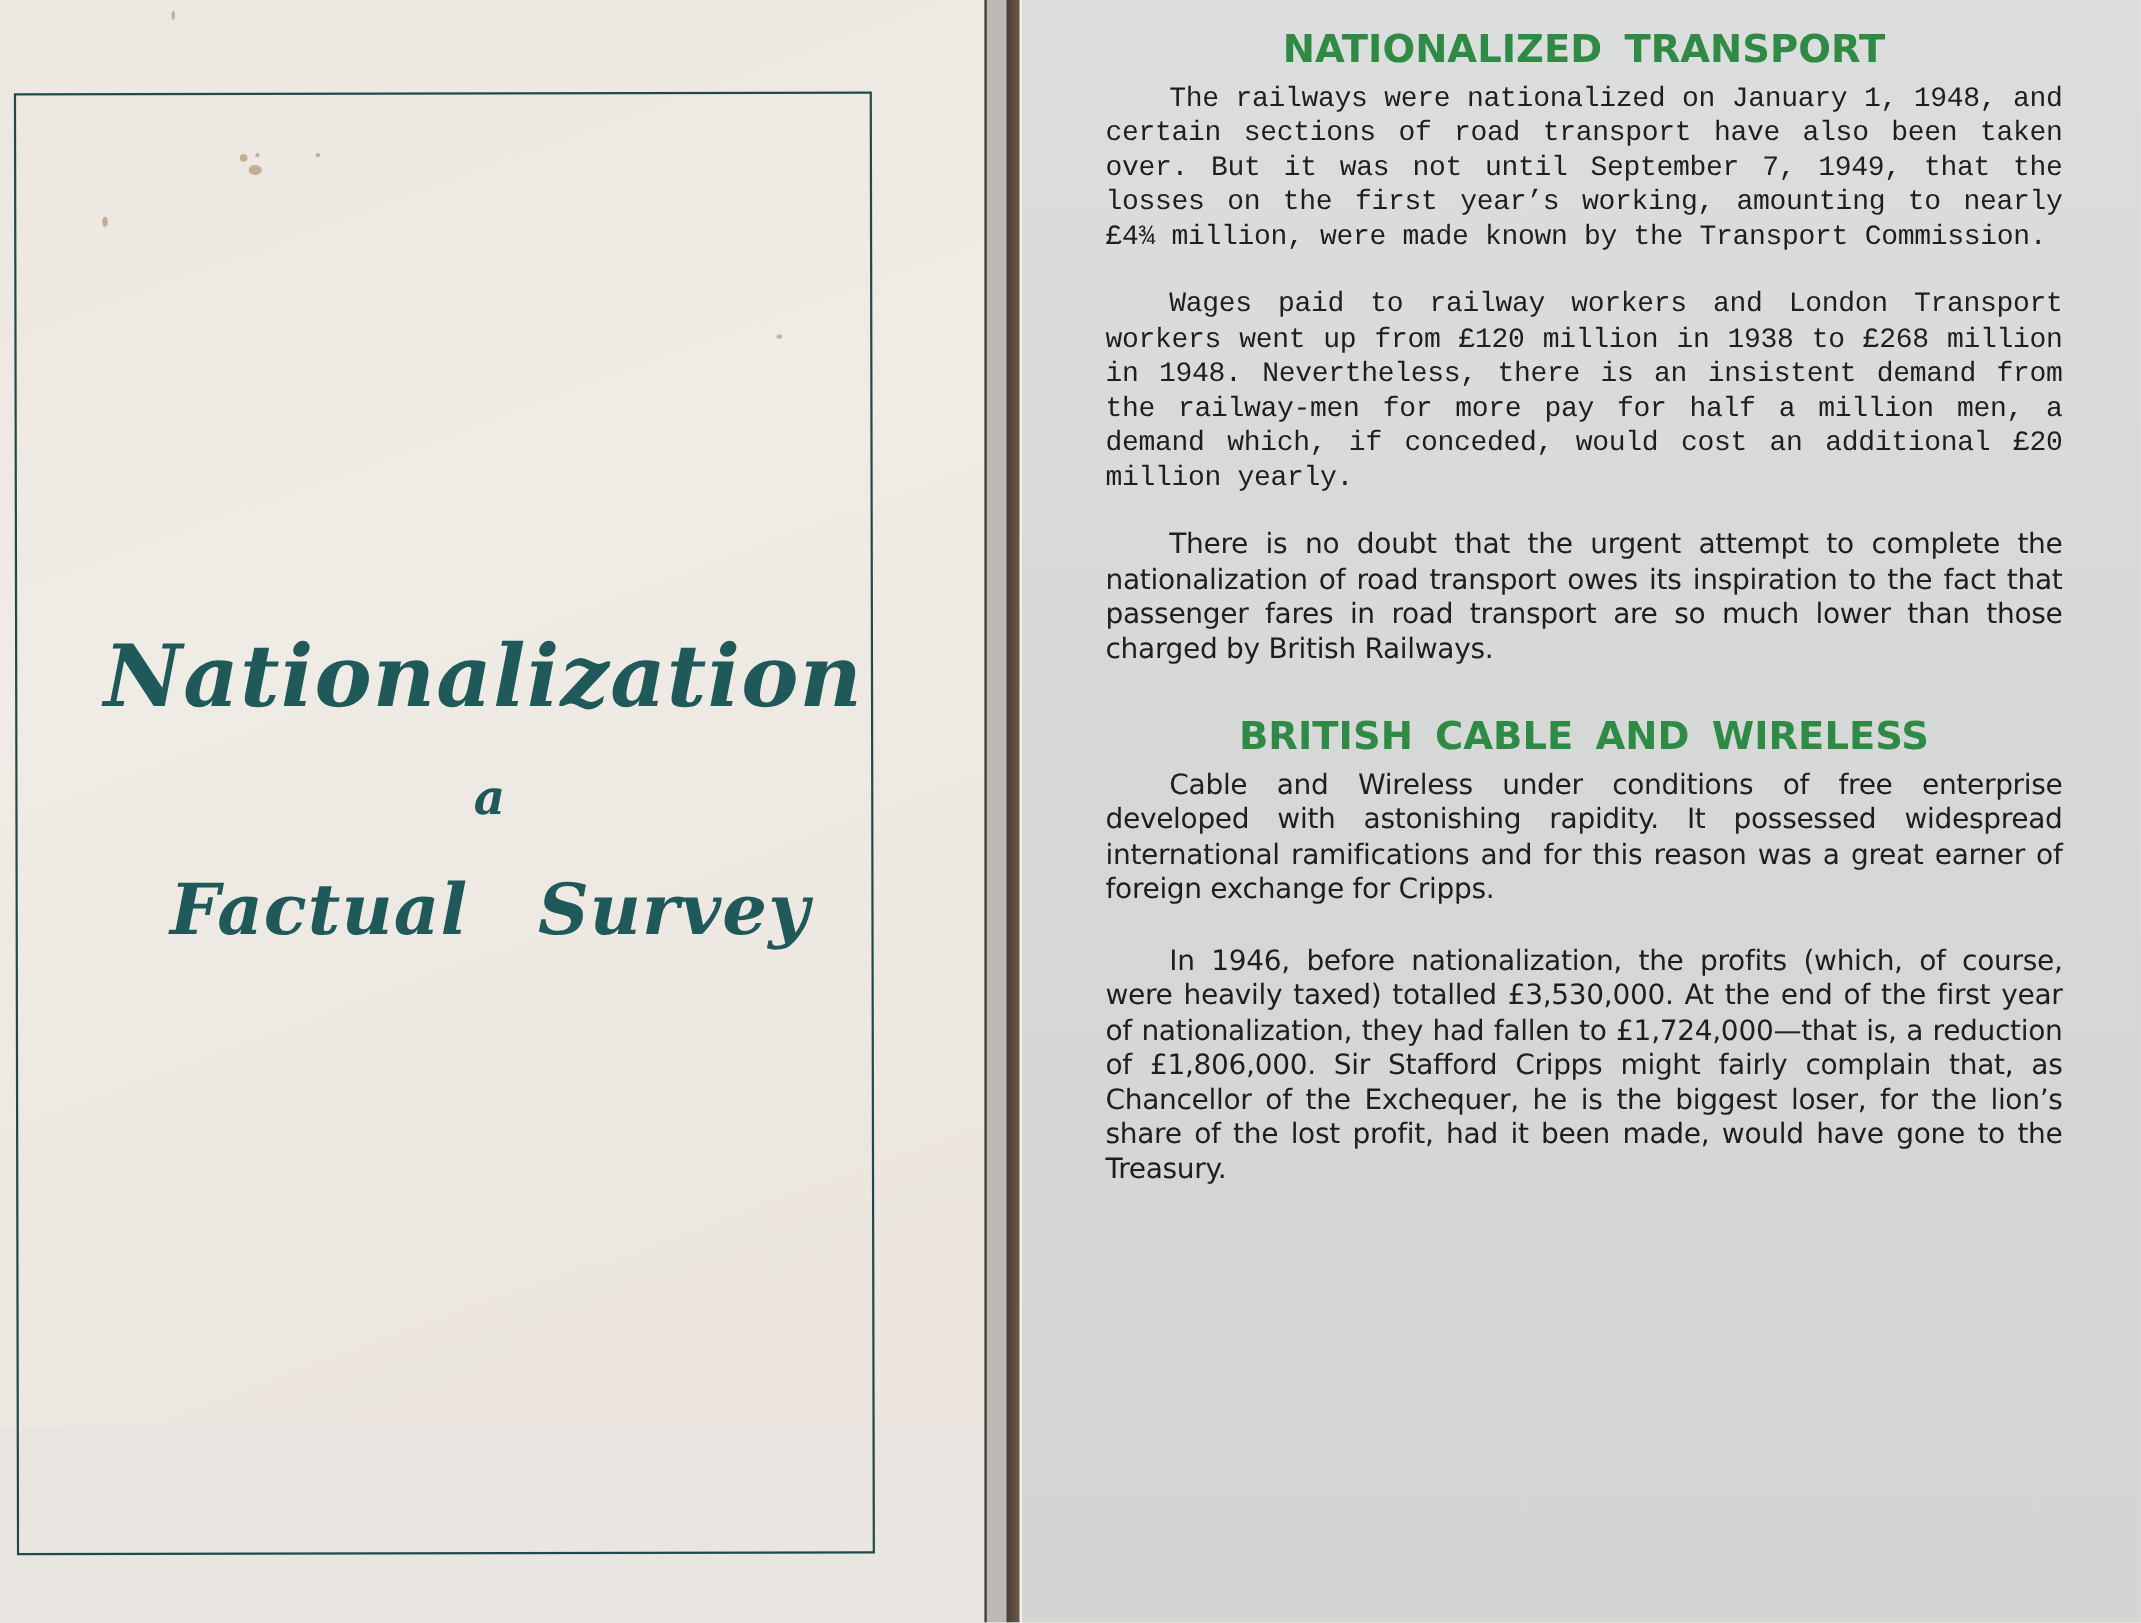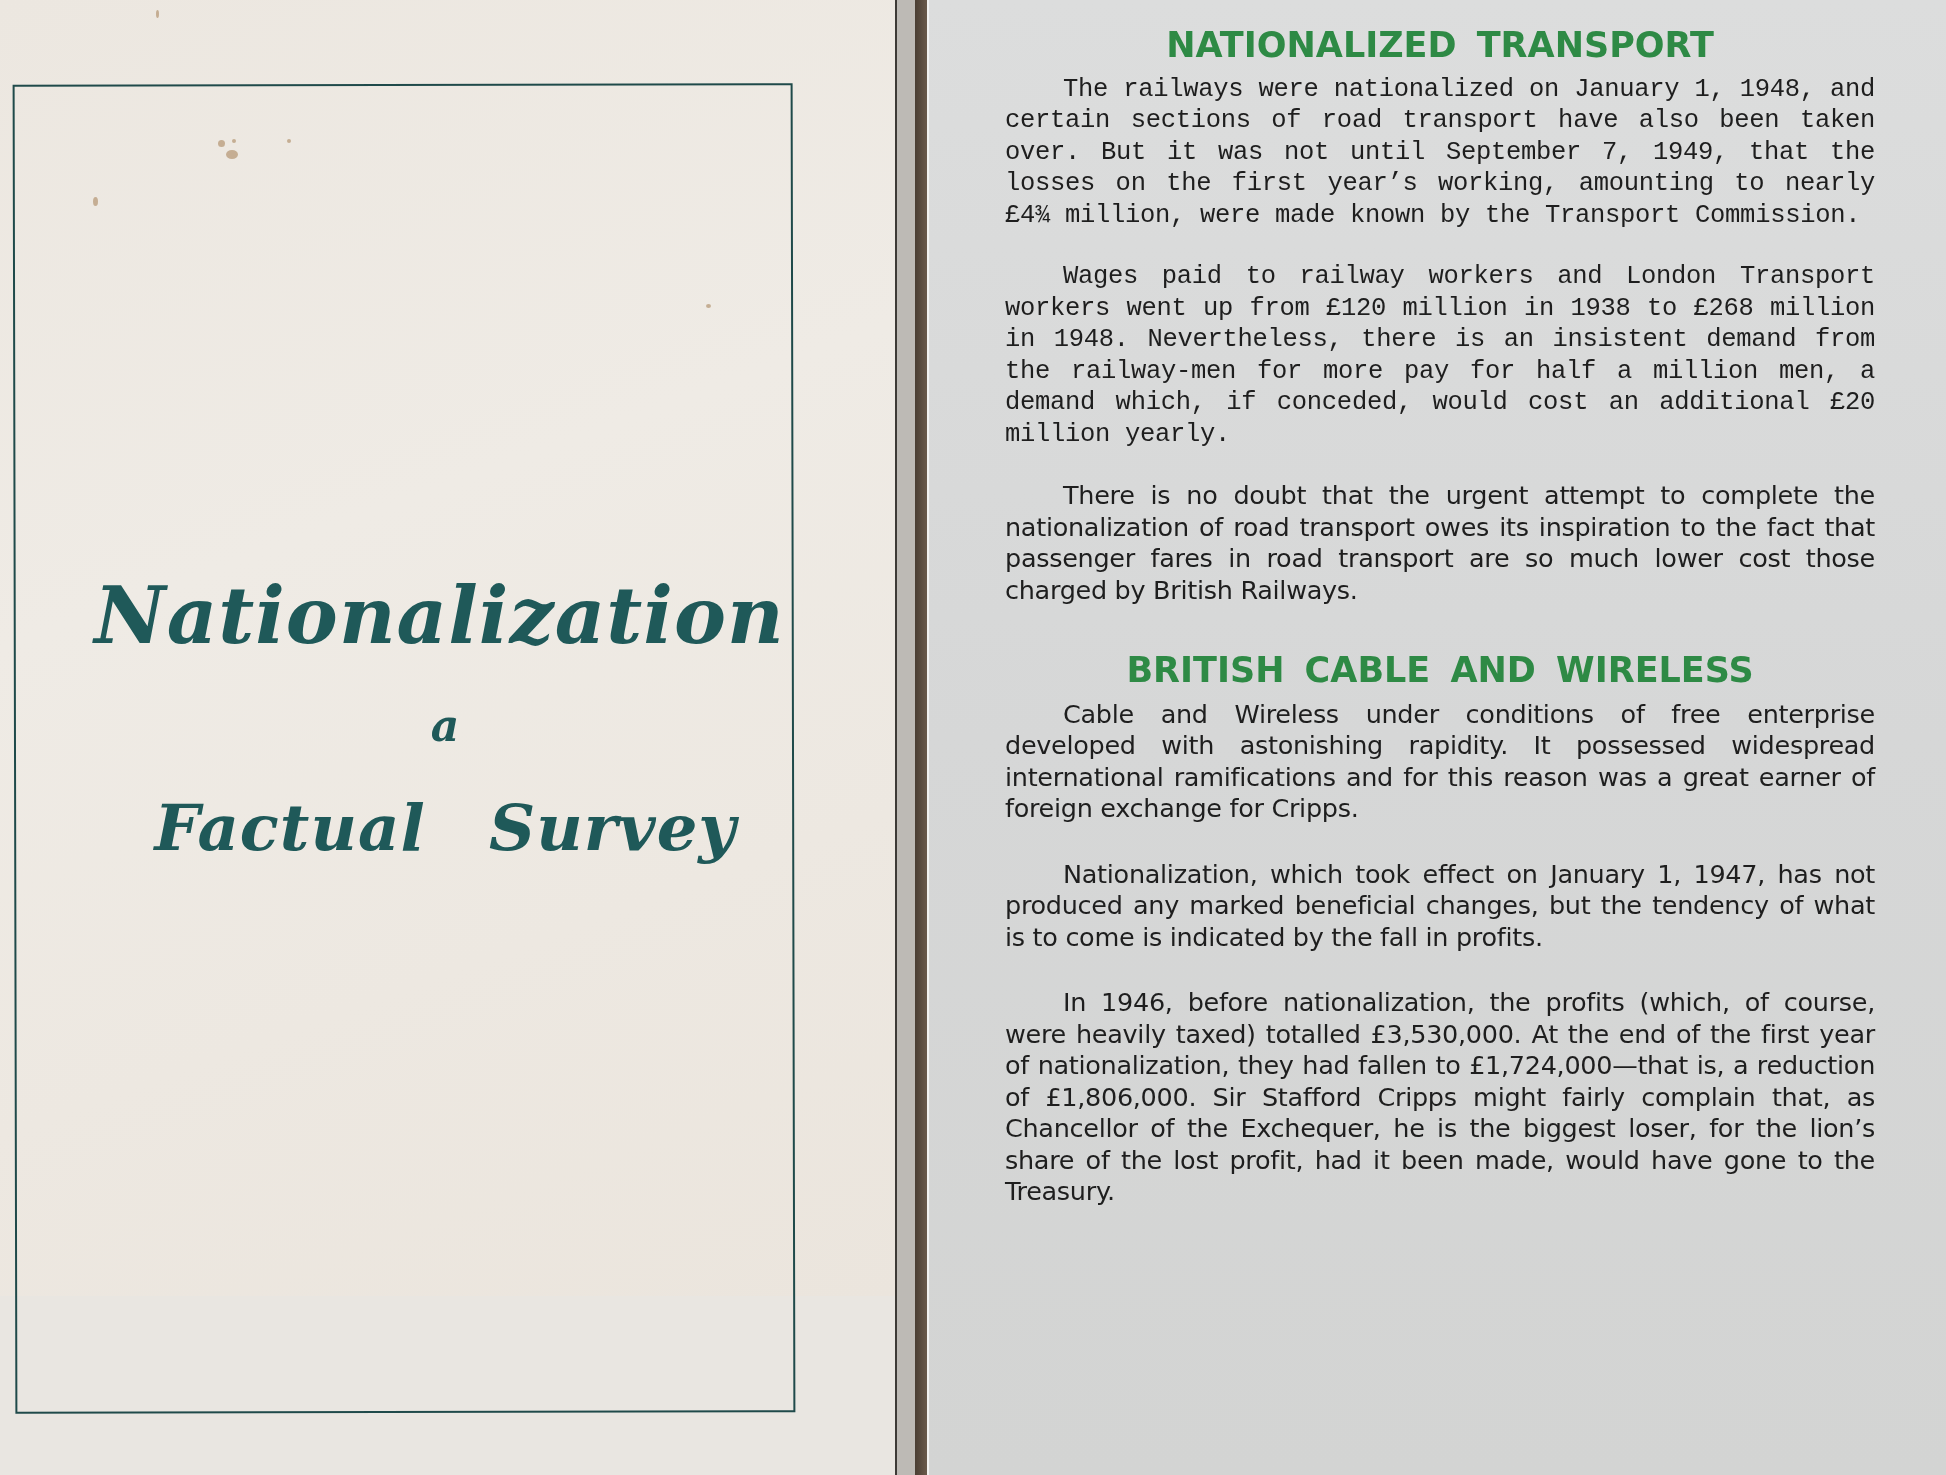--- a/index.html
+++ b/index.html
@@ -83,20 +83,19 @@
 </div>
 
 <div class="gap-strip"></div>
 <div class="gap-shadow"></div>
 
 <div class="page">
   <div class="content">
     <div class="heading">NATIONALIZED TRANSPORT</div>
     <p class="para tight">The railways were nationalized on January 1, 1948, and certain sections of road transport have also been taken over.  But it was not until September 7, 1949, that the losses on the first year’s working, amounting to nearly £4¾ million, were made known by the Transport Commission.</p>
     <p class="para tight">Wages paid to railway workers and London Transport workers went up from £120 million in 1938 to £268 million in 1948.  Nevertheless, there is an insistent demand from the railway-men for more pay for half a million men, a demand which, if conceded, would cost an additional £20 million yearly.</p>
-    <p class="para">There is no doubt that the urgent attempt to complete the nationalization of road transport owes its inspiration to the fact that passenger fares in road transport are so much lower cost those charged by British Railways.</p>
+    <p class="para">There is no doubt that the urgent attempt to complete the nationalization of road transport owes its inspiration to the fact that passenger fares in road transport are so much lower than those charged by British Railways.</p>
 
     <div class="heading second">BRITISH CABLE AND WIRELESS</div>
     <p class="para">Cable and Wireless under conditions of free enterprise developed with astonishing rapidity.  It possessed widespread international ramifications and for this reason was a great earner of foreign exchange for Cripps.</p>
-    <p class="para">Nationalization, which took effect on January 1, 1947, has not produced any marked beneficial changes, but the tendency of what is to come is indicated by the fall in profits.</p>
     <p class="para">In 1946, before nationalization, the profits (which, of course, were heavily taxed) totalled £3,530,000.  At the end of the first year of nationalization, they had fallen to £1,724,000—that is, a reduction of £1,806,000.  Sir Stafford Cripps might fairly complain that, as Chancellor of the Exchequer, he is the biggest loser, for the lion’s share of the lost profit, had it been made, would have gone to the Treasury.</p>
   </div>
 </div>
 
 </body></html>

